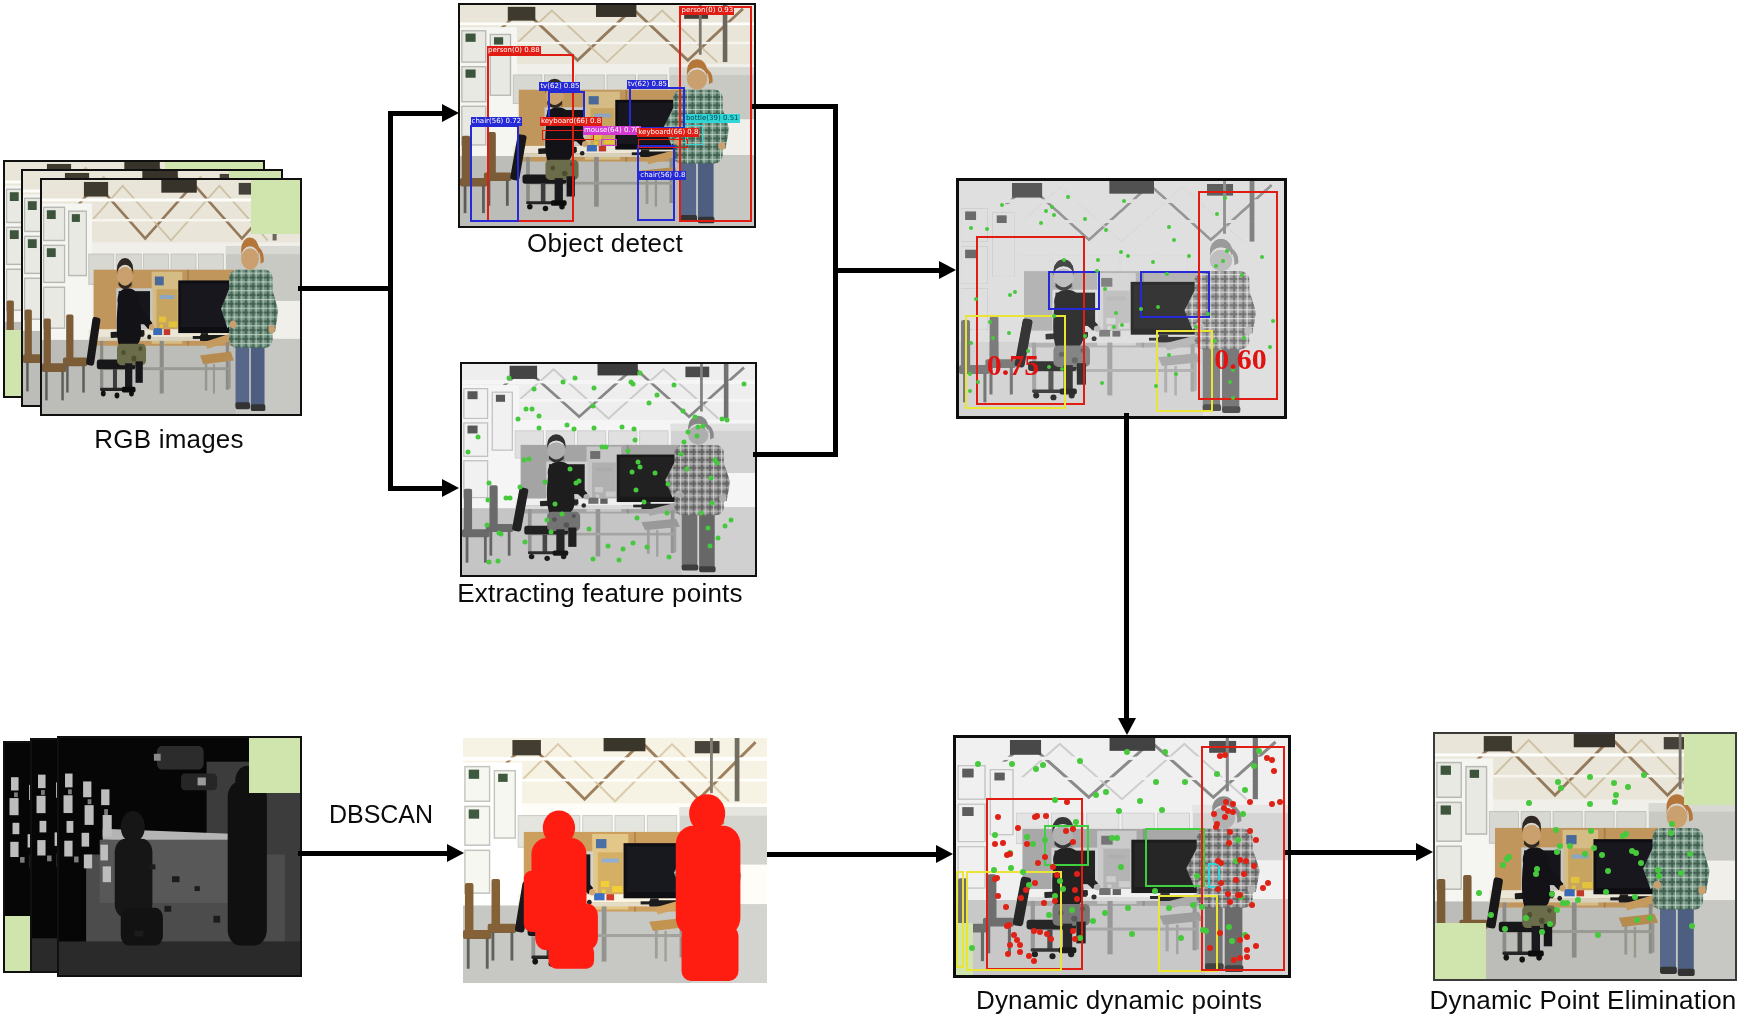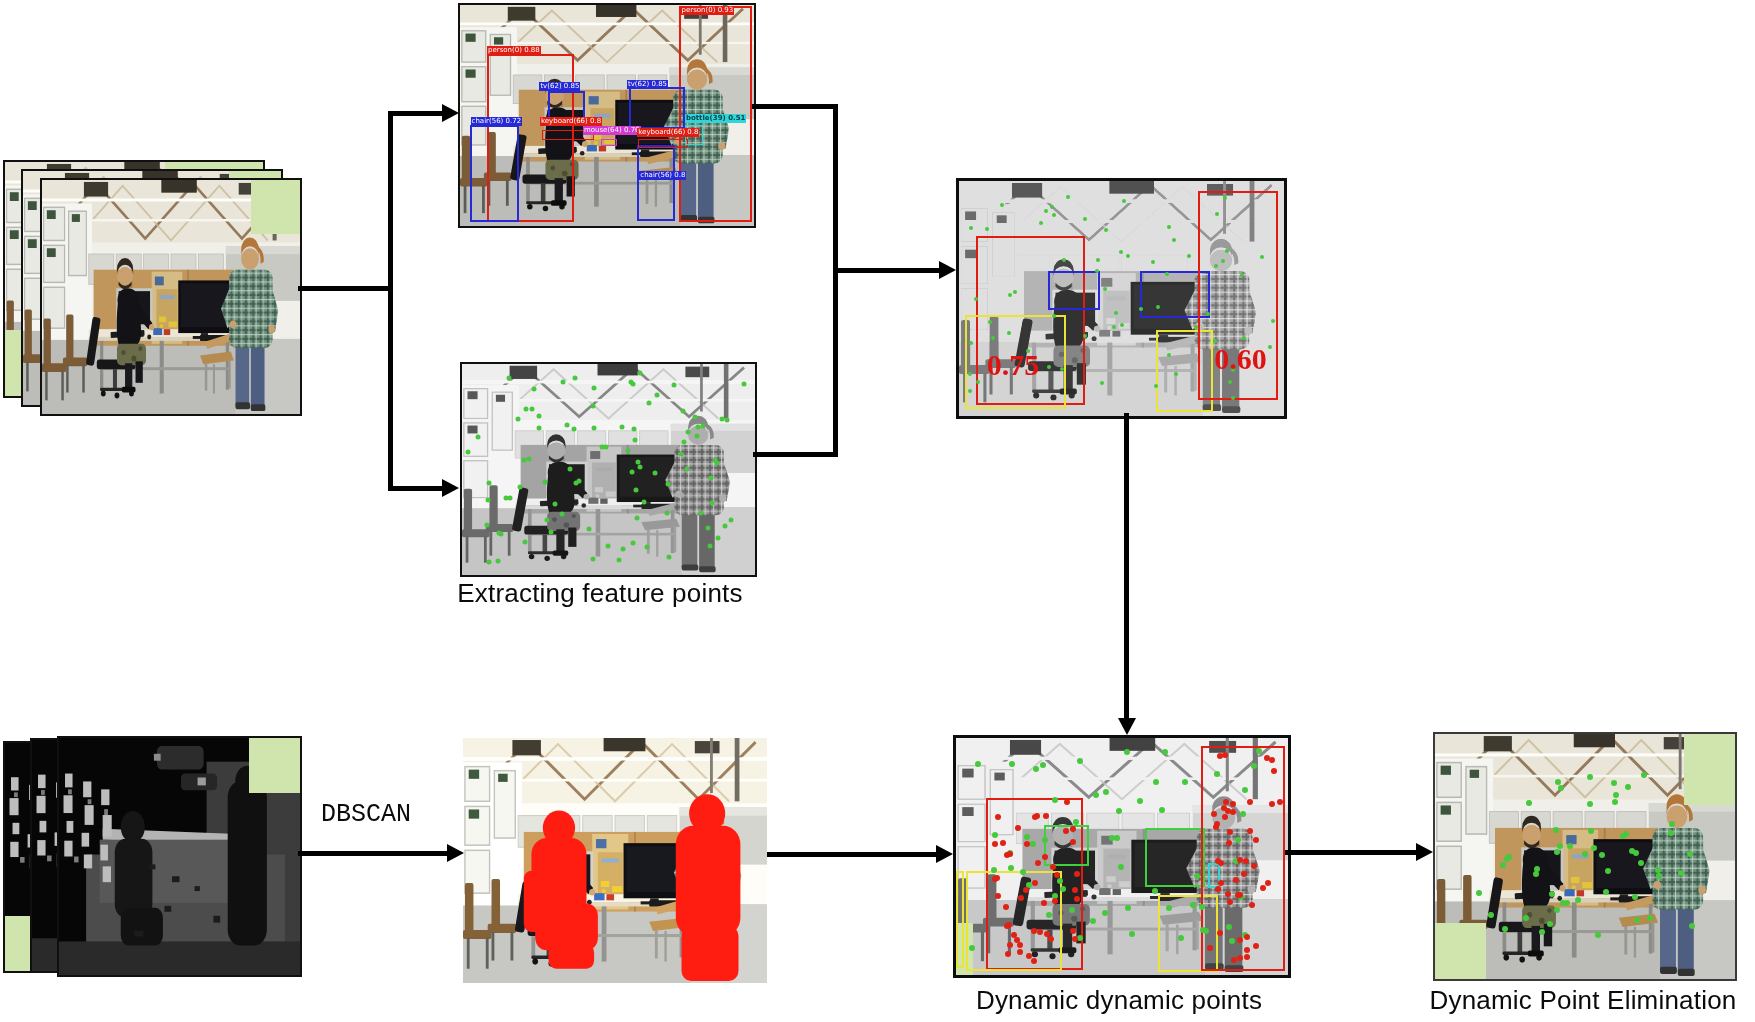--- a/index.html
+++ b/index.html
@@ -9,22 +9,22 @@
   .photo svg.scene{position:absolute;left:0;top:0;width:100%;height:100%;display:block;}
   .noborder{border:none;}
   .ph-conf{border-width:3px;border-color:#0d0d0d;}
   .ph-marking{border-width:3px;border-color:#0d0d0d;}
   .ph-final{border-color:#3a3a3a;}
   .ph-feature .scene{filter:grayscale(1) brightness(1.08) contrast(.92);}
   .ph-conf .scene{filter:grayscale(1) brightness(1.28) contrast(.75);}
   .ph-marking .scene{filter:grayscale(1) brightness(1.12) contrast(.88);}
   .ph-mask .scene{filter:brightness(1.06) saturate(1.05);}
   .caption{position:absolute;text-align:center;font-size:26px;color:#0b0b0b;letter-spacing:.2px;}
-  .dbscan{position:absolute;font-size:25px;color:#0b0b0b;
-          font-family:Liberation Mono, monospace;}
+  .dbscan{position:absolute;text-align:center;font-size:25px;color:#0b0b0b;
+          font-family:Liberation Sans, sans-serif;}
   .arrow{position:absolute;background:#000;}
   .ah{position:absolute;width:0;height:0;}
   .ah-r{border-top:9px solid transparent;border-bottom:9px solid transparent;border-left:17px solid #000;}
   .ah-d{border-left:9px solid transparent;border-right:9px solid transparent;border-top:17px solid #000;}
   .bbox{position:absolute;box-sizing:border-box;}
   .tag{position:absolute;font-size:7px;line-height:9px;padding:0 1px;white-space:nowrap;
        font-family:"DejaVu Sans",sans-serif;}
   .dot{position:absolute;border-radius:50%;transform:translate(-50%,-50%);}
   .score{position:absolute;font-family:"Liberation Serif","DejaVu Serif",serif;font-weight:700;font-size:30px;}
   .score-left{left:8.5%;top:71%;}
@@ -238,20 +238,21 @@
         <use href="#scene"></use>
       </svg>
     <div class="green-tr" style="width: 20%; height: 24%; background: rgb(207, 229, 173);"></div>
   </div>
   <div class="photo" style="left:40px;top:178px;width:258px;height:234px;">
     <svg class="scene" viewBox="0 0 320 240" preserveAspectRatio="none">
         <use href="#scene"></use>
       </svg>
     <div class="green-tr" style="width: 19%; height: 23%; background: rgb(207, 229, 173);"></div>
   </div>
+  <div class="caption" style="left:40px;top:424px;width:258px;">RGB images</div>
 
   <div class="photo" style="left:458px;top:3px;width:294px;height:221px;">
     <svg class="scene" viewBox="0 0 320 240" preserveAspectRatio="none">
         <use href="#scene"></use>
       </svg>
     <div class="ovl">
         <div class="bbox" style="left: 9.2%; top: 22.2%; width: 29.6%; height: 75.8%; border: 2px solid rgb(225, 28, 18);"></div>
         <div class="bbox" style="left: 74.5%; top: 0.5%; width: 24.8%; height: 97.5%; border: 2px solid rgb(225, 28, 18);"></div>
         <div class="bbox" style="left: 29.9%; top: 38.9%; width: 12.6%; height: 14%; border: 2px solid rgb(38, 41, 214);"></div>
         <div class="bbox" style="left: 57.5%; top: 37.1%; width: 19%; height: 19%; border: 2px solid rgb(38, 41, 214);"></div>
@@ -263,23 +264,24 @@
         <div class="bbox" style="left: 76.5%; top: 54.5%; width: 6%; height: 9%; border: 1px solid rgb(47, 214, 214);"></div>
         <span class="tag" style="left: 9.2%; top: 18.6%; background: rgb(225, 28, 18); color: rgb(255, 255, 255);">person(0) 0.88</span>
         <span class="tag" style="left: 75%; top: 0.4%; background: rgb(225, 28, 18); color: rgb(255, 255, 255);">person(0) 0.93</span>
         <span class="tag" style="left: 27%; top: 34.8%; background: rgb(38, 41, 214); color: rgb(255, 255, 255);">tv(62) 0.85</span>
         <span class="tag" style="left: 56.8%; top: 33.9%; background: rgb(38, 41, 214); color: rgb(255, 255, 255);">tv(62) 0.85</span>
         <span class="tag" style="left: 3.6%; top: 50.7%; background: rgb(38, 41, 214); color: rgb(255, 255, 255);">chair(56) 0.72</span>
         <span class="tag" style="left: 27.2%; top: 50.7%; background: rgb(225, 28, 18); color: rgb(255, 255, 255);">keyboard(66) 0.8</span>
         <span class="tag" style="left: 41.8%; top: 54.9%; background: rgb(210, 58, 210); color: rgb(255, 255, 255);">mouse(64) 0.76</span>
         <span class="tag" style="left: 60.3%; top: 55.8%; background: rgb(225, 28, 18); color: rgb(255, 255, 255);">keyboard(66) 0.8</span>
         <span class="tag" style="left: 61%; top: 60%; background: rgb(38, 41, 214); color: rgb(255, 255, 255); margin-top: 33px;">chair(56) 0.8</span>
-        <span class="tag" style="left: 76.5%; top: 49.3%; background: rgb(47, 214, 214); color: rgb(11, 60, 78); font-weight: bold;">bottle(39) 0.51</span>
+        <span class="tag" style="left: 76.5%; top: 49.3%; background: rgb(47, 214, 214); color: rgb(11, 60, 78);">bottle(39) 0.51</span>
       </div>
   </div>
+  <div class="caption" style="left:458px;top:228px;width:294px;">Object detect</div>
 
   <div class="photo ph-feature" style="left:460px;top:362px;width:293px;height:211px;">
     <svg class="scene" viewBox="0 0 320 240" preserveAspectRatio="none">
         <use href="#scene"></use>
       </svg>
     <div class="ovl">
         <span class="dot" style="left: 58.7203%; top: 30.9338%; width: 5px; height: 5px; background: rgb(70, 201, 60);"></span>
         <span class="dot" style="left: 53.5177%; top: 92.8383%; width: 5px; height: 5px; background: rgb(70, 201, 60);"></span>
         <span class="dot" style="left: 65.8576%; top: 51.6283%; width: 5px; height: 5px; background: rgb(70, 201, 60);"></span>
         <span class="dot" style="left: 84.6399%; top: 86.3794%; width: 5px; height: 5px; background: rgb(70, 201, 60);"></span>

